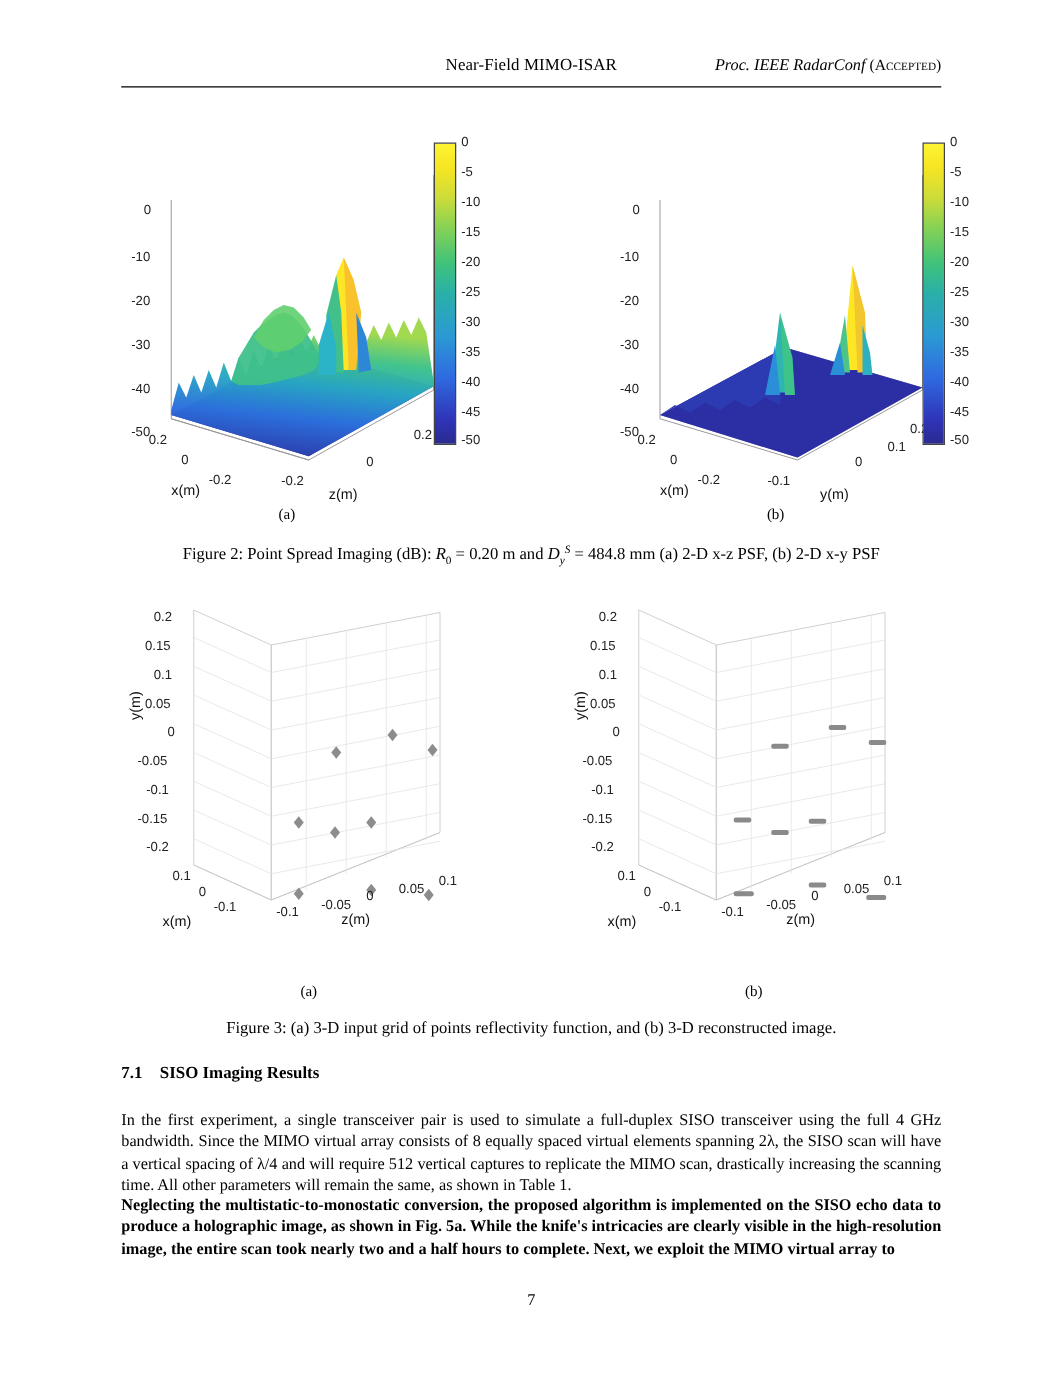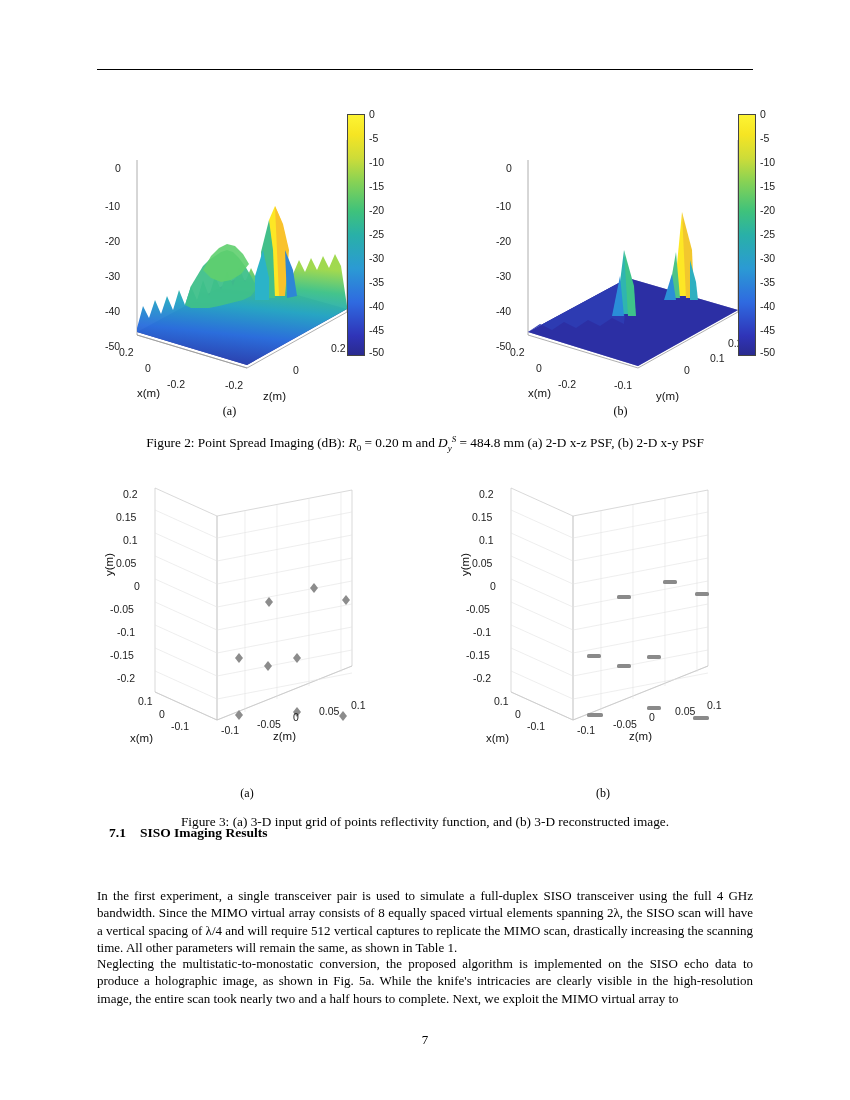--- a/index.html
+++ b/index.html
@@ -146,52 +146,58 @@
     position: relative;
     width: 300px;
     height: 290px;
   }
   .scat svg { position: absolute; left: 0; top: 0; }
 
   
   .section-head {
     position: absolute;
     left: 97px;
-    top: 825px;
+    top: 850px;
     font-size: 13.5px;
     font-weight: bold;
-    margin-left: 12px;
   }
   .section-head .num { margin-right: 14px; }
   .body-text {
     position: absolute;
     left: 97px;
     width: 656px;
     font-size: 13px;
     text-align: justify;
     line-height: 1.33;
   }
   #para1 { top: 887px; }
-  #para2 { top: 955px; }
+  #para2 { top: 955px; font-weight: bold; }
 
   .pagenum {
     position: absolute;
     left: 0;
     right: 0;
     top: 1032px;
     text-align: center;
     font-size: 13px;
   }
 </style>
 </head>
 <body>
 
 <div class="page">
 
   <div class="header">
+    <div class="header-inner">
+      <span class="header-title">Near-Field MIMO-ISAR</span>
+      <span class="header-right">
+        <span>Proc. IEEE RadarConf</span>
+        <span class="sc">(Accepted)</span>
+      </span>
+    </div>
     <div class="header-rule"></div>
   </div>
 
   <div class="fig-block" id="figure2">
     <div class="fig-row">
 
       <div class="panel">
         <div class="surf">
           <svg width="265" height="300" viewBox="0 0 265 300">
             <defs>

